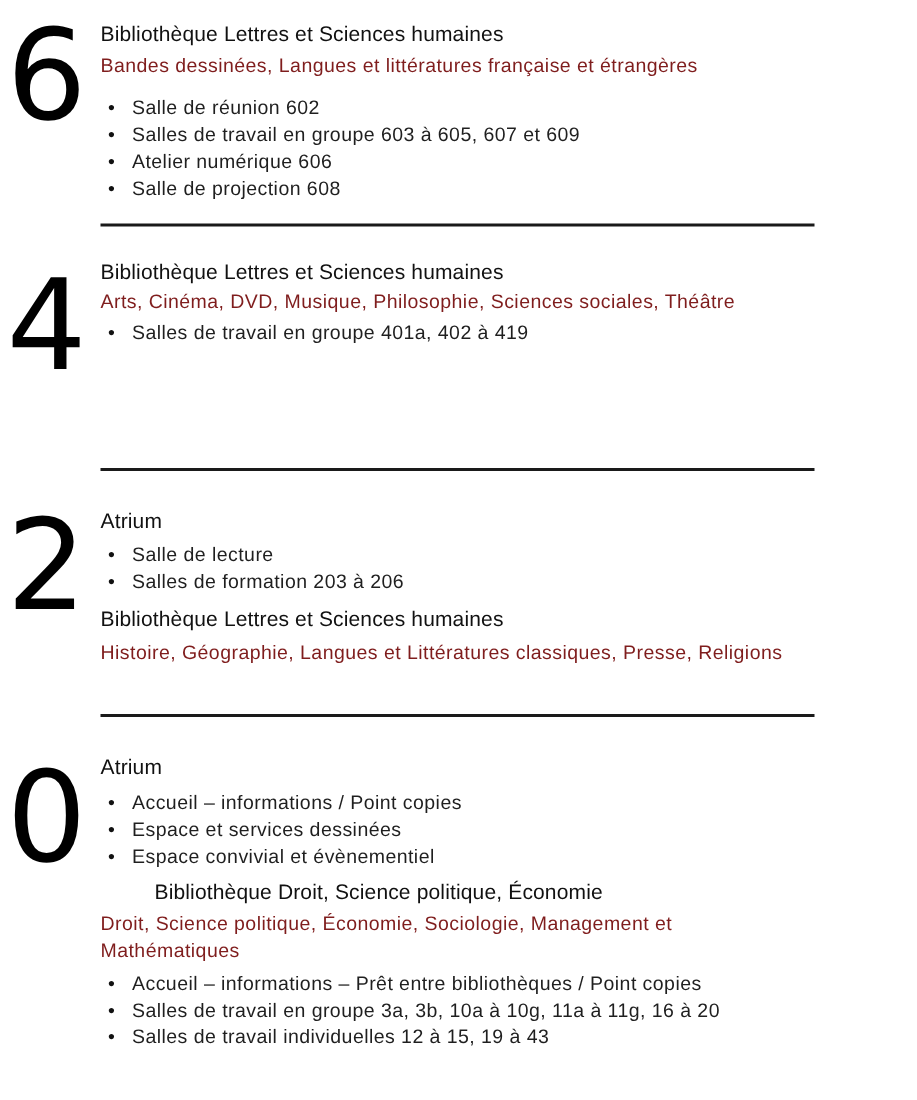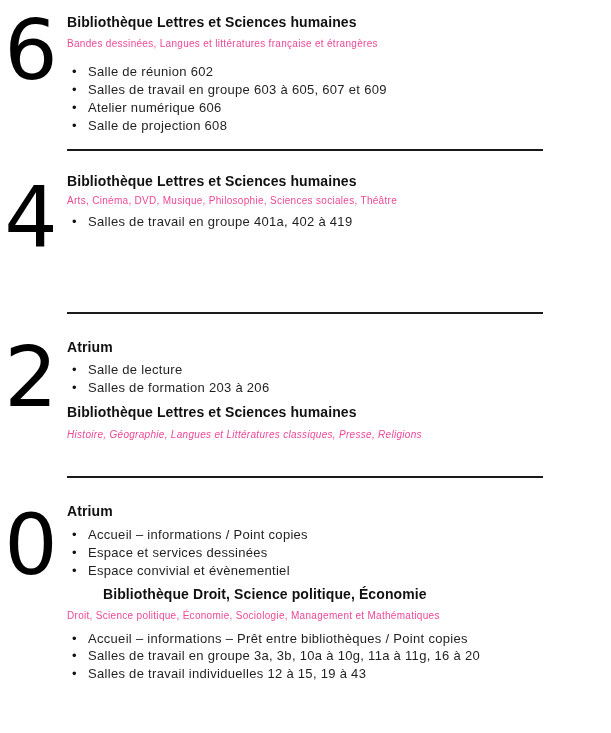--- a/index.html
+++ b/index.html
@@ -25,31 +25,31 @@
     color: #000000;
     letter-spacing: -2px;
   }
   .content {
     position: absolute;
     left: 67px;
     width: 478px;
   }
   .sec-heading {
     font-size: 14px;
-    font-weight: bold;
+    font-weight: normal;
     line-height: 17px;
     letter-spacing: 0.1px;
     color: #111111;
     white-space: nowrap;
   }
   .sec-subtitle {
-    font-size: 10px;
+    font-size: 13px;
     line-height: 17px;
     letter-spacing: 0.3px;
-    color: #ec4899;
+    color: #7f1d1d;
     white-space: nowrap;
   }
   .sec-subtitle.wrap {
     white-space: normal;
     max-width: 432px;
     line-height: 17.5px;
   }
   .bullets { }
   .bullet-row {
     position: relative;
@@ -85,21 +85,21 @@
   #num-4 { top: 175px; }
   #content-4 { top: 173px; }
   #content-4 .sec-subtitle { margin-top: 2px; }
   #content-4 .bullets { margin-top: 4px; }
   #divider-2 { top: 312px; }
 
   #num-2 { top: 335px; }
   #content-2 { top: 339px; }
   #content-2 .bullets { margin-top: 5px; }
   #content-2 .sec-heading-2 { margin-top: 7px; }
-  #content-2 .sec-subtitle { margin-top: 5px; font-style: italic; }
+  #content-2 .sec-subtitle { margin-top: 5px; }
   #divider-3 { top: 476px; }
 
   #num-0 { top: 503px; }
   #content-0 { top: 503px; }
   #content-0 .bullets-1 { margin-top: 6px; }
   #content-0 .sec-heading-2 { margin-top: 6px; padding-left: 36px; }
   #content-0 .sec-subtitle { margin-top: 4px; }
   #content-0 .bullets-2 { margin-top: 5px; }
 </style>
 </head>

